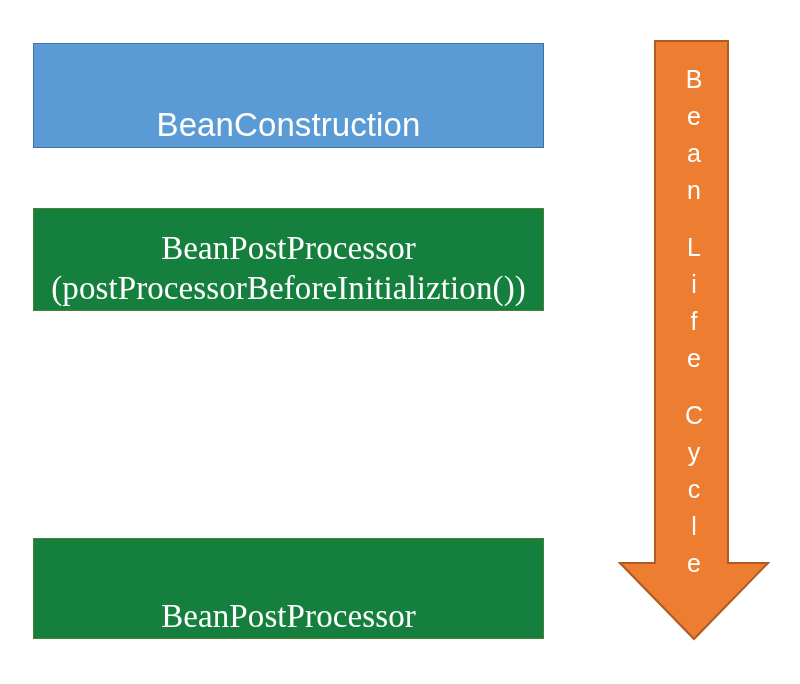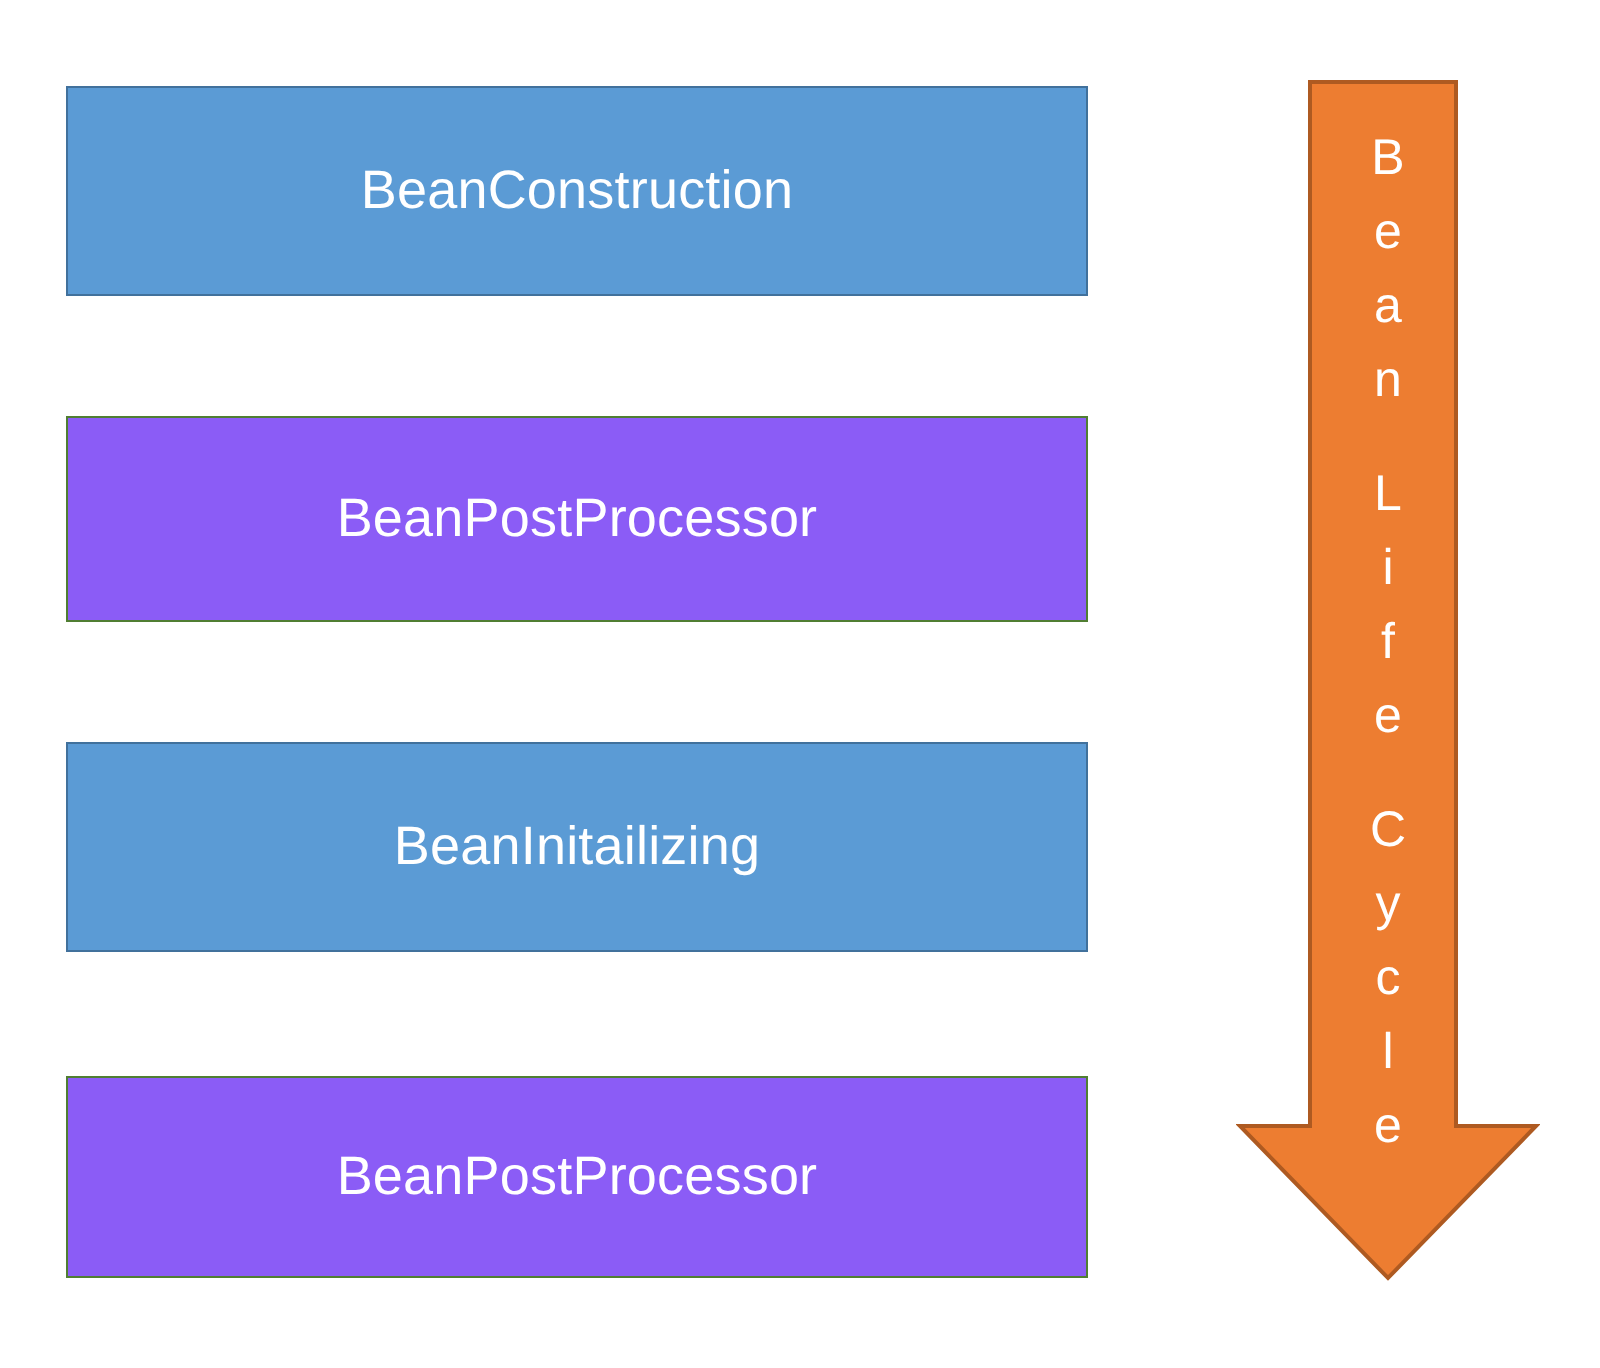--- a/index.html
+++ b/index.html
@@ -19,45 +19,46 @@
     position: relative;
     width: 800px;
     height: 684px;
   }
 
   
   .step-box {
     position: absolute;
     box-sizing: border-box;
     display: flex;
-    align-items: center;
+    align-items: flex-end;
     justify-content: center;
     text-align: center;
     color: #ffffff;
-    font-size: 27px;
+    font-size: 33px;
     line-height: 1.22;
     letter-spacing: 0.1px;
     font-weight: 400;
     padding: 2px 8px;
   }
   .step-box .step-label {
     display: block;
     width: 100%;
   }
   .step-box .line2 {
     display: block;
   }
 
   .step-box.blue {
     background: #5B9BD5;
     border: 1px solid #41719C;
   }
   .step-box.green {
-    background: #8b5cf6;
+    background: #15803d;
     border: 1px solid #507E32;
+    font-family: Liberation Serif, serif;
   }
 
   
   #step-1 { left: 33px;  top: 43px;  width: 511px; height: 105px; }
   #step-2 { left: 33px;  top: 208px; width: 511px; height: 103px; }
   #step-3 { left: 33px;  top: 371px; width: 511px; height: 105px; }
   #step-4 { left: 33px;  top: 538px; width: 511px; height: 101px; }
 
   
   #lifecycle-arrow {
@@ -109,28 +110,24 @@
 
   <div class="step-box blue" id="step-1">
     <span class="step-label">
       <span>BeanConstruction</span>
     </span>
   </div>
 
   <div class="step-box green" id="step-2">
     <span class="step-label">
       <span>BeanPostProcessor</span>
+      <span class="line2">(postProcessorBeforeInitializtion())</span>
     </span>
   </div>
 
-  <div class="step-box blue" id="step-3">
-    <span class="step-label">
-      <span>BeanInitailizing</span>
-    </span>
-  </div>
 
   <div class="step-box green" id="step-4">
     <span class="step-label">
       <span>BeanPostProcessor</span>
     </span>
   </div>
 
   <div id="lifecycle-arrow">
     <svg width="152" height="602" viewBox="0 0 152 602" xmlns="http://www.w3.org/2000/svg">
       <polygon points="37,2 110,2 110,524 150,524 76,600 2,524 37,524" fill="#ED7D31" stroke="#AE5A21" stroke-width="2" stroke-linejoin="miter"></polygon>

